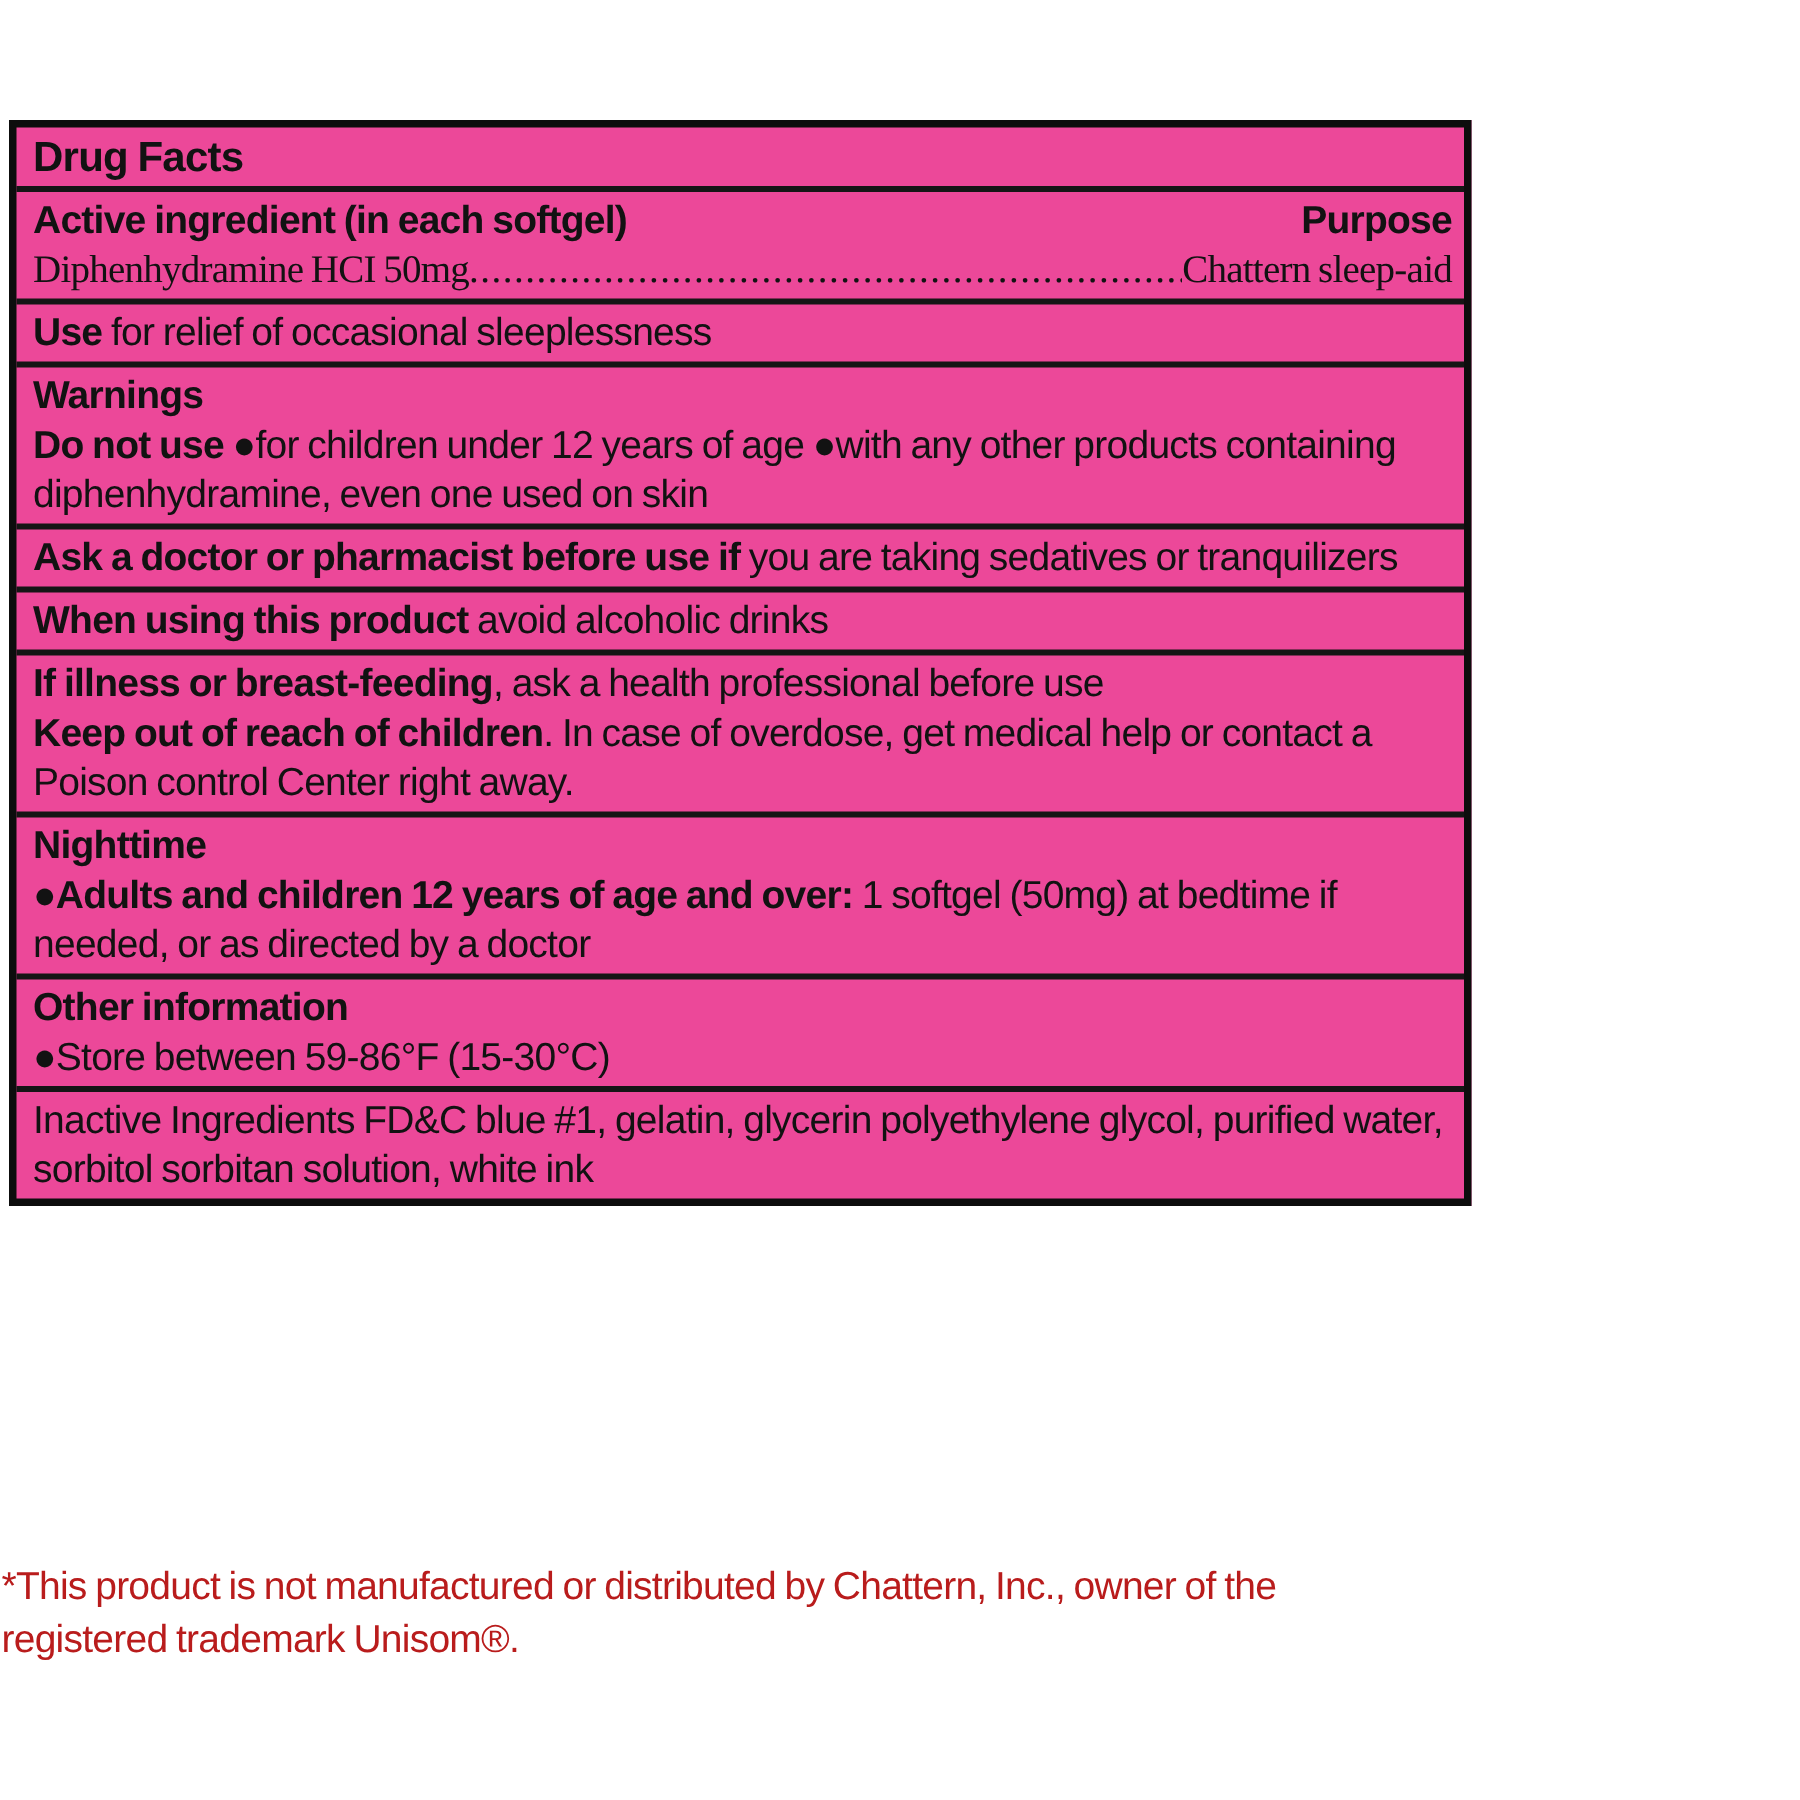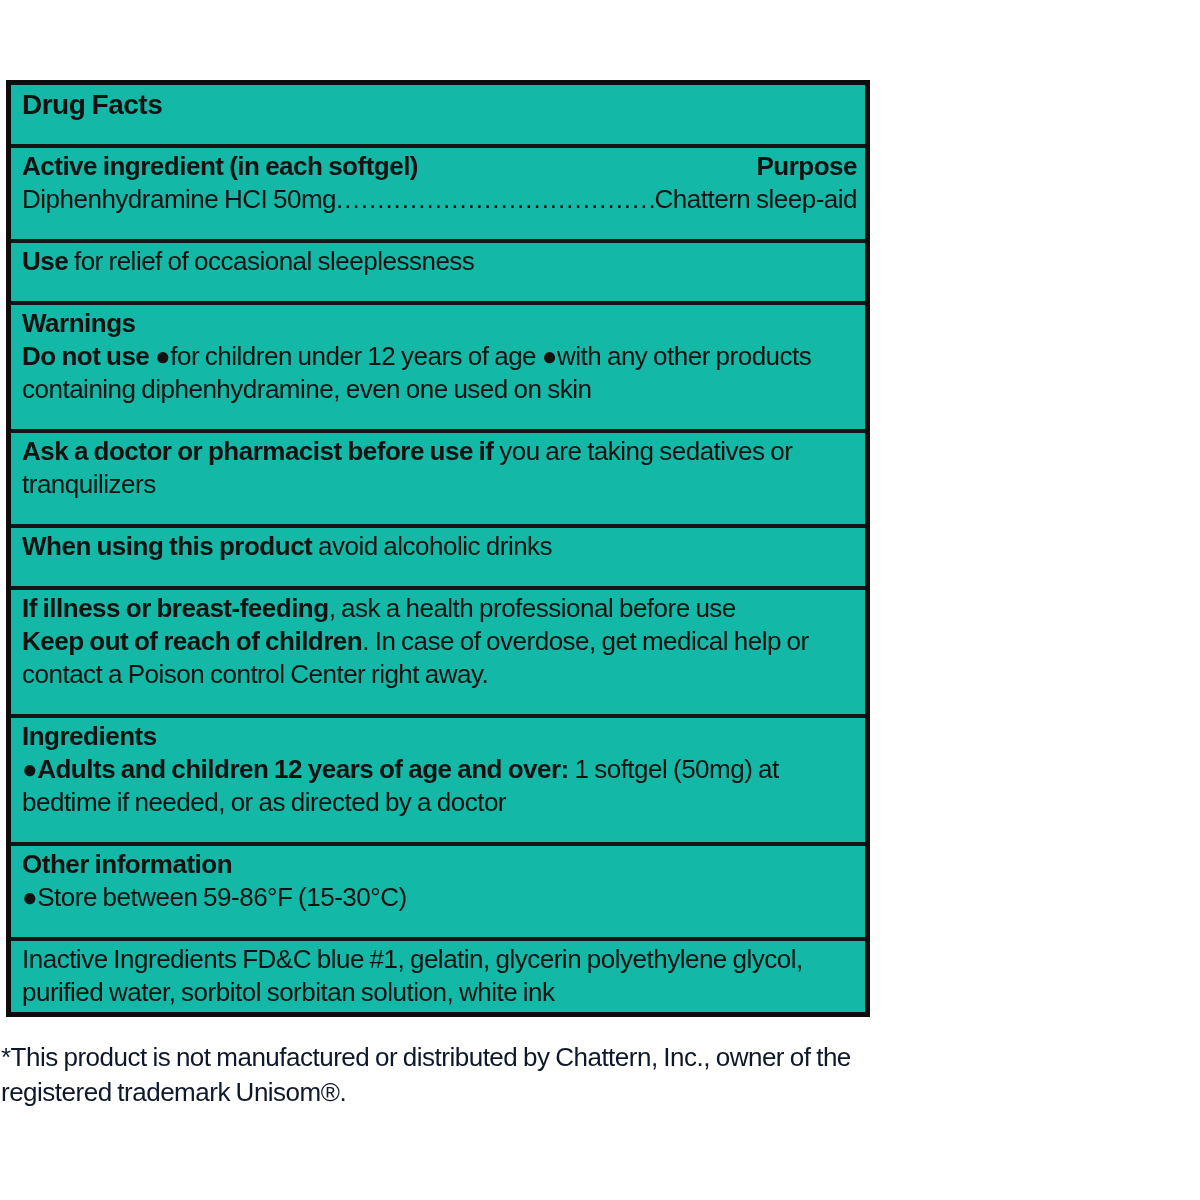--- a/index.html
+++ b/index.html
@@ -3,38 +3,38 @@
 <meta charset="utf-8">
 <style>
   html,body{margin:0;padding:0;}
   body{
     width:1200px;height:1200px;position:relative;
     background:#ffffff;color:#121212;
     font-family:"Liberation Sans","DejaVu Sans",sans-serif;
     -webkit-font-smoothing:antialiased;
   }
   .label-box{
-    position:absolute;left:6px;top:80px;width:864px;
-    border:5px solid #0d0d0d;background:#14b8a6;box-sizing:border-box;
+    position:absolute;left:6px;top:80px;width:975px;
+    border:5px solid #0d0d0d;background:#ec4899;box-sizing:border-box;
   }
   .row{
     padding:2px 8px 3px 11px;
     font-size:26px;line-height:33px;letter-spacing:-0.5px;word-spacing:-1px;
   }
-  .row + .row{border-top:4px solid #151515;margin-top:20px;}
+  .row + .row{border-top:4px solid #151515;}
   .title-row{font-weight:bold;font-size:28px;line-height:34px;padding-top:3px;padding-bottom:2px;}
   b{font-weight:bold;}
   .split{display:flex;justify-content:space-between;align-items:baseline;}
-  .leader{display:flex;align-items:baseline;width:100%;}
+  .leader{display:flex;align-items:baseline;width:100%;font-family:Liberation Serif, serif;}
   .leader .dots{flex:1 1 auto;overflow:hidden;white-space:nowrap;letter-spacing:1px;}
   .leader .lhs,.leader .rhs{flex:0 0 auto;white-space:nowrap;}
   .heading{font-weight:bold;}
   .footnote{
     position:absolute;left:1px;top:1040px;width:884px;
-    font-size:26px;line-height:35px;letter-spacing:-0.5px;word-spacing:-1px;color:#0f172a;
+    font-size:26px;line-height:35px;letter-spacing:-0.5px;word-spacing:-1px;color:#b91c1c;
   }
 </style>
 </head>
 <body>
 
 <div class="label-box">
 
   <div class="row title-row">Drug Facts</div>
 
   <div class="row">
@@ -73,21 +73,21 @@
   <div class="row">
     <div>
       <b>If illness or breast-feeding</b><span>, ask a health professional before use</span>
     </div>
     <div>
       <b>Keep out of reach of children</b><span>. In case of overdose, get medical help or contact a Poison control Center right away.</span>
     </div>
   </div>
 
   <div class="row">
-    <div class="heading">Ingredients</div>
+    <div class="heading">Nighttime</div>
     <div>
       <b>●Adults and children 12 years of age and over:</b><span> 1 softgel (50mg) at bedtime if needed, or as directed by a doctor</span>
     </div>
   </div>
 
   <div class="row">
     <div class="heading">Other information</div>
     <div>●Store between 59-86°F (15-30°C)</div>
   </div>
 

